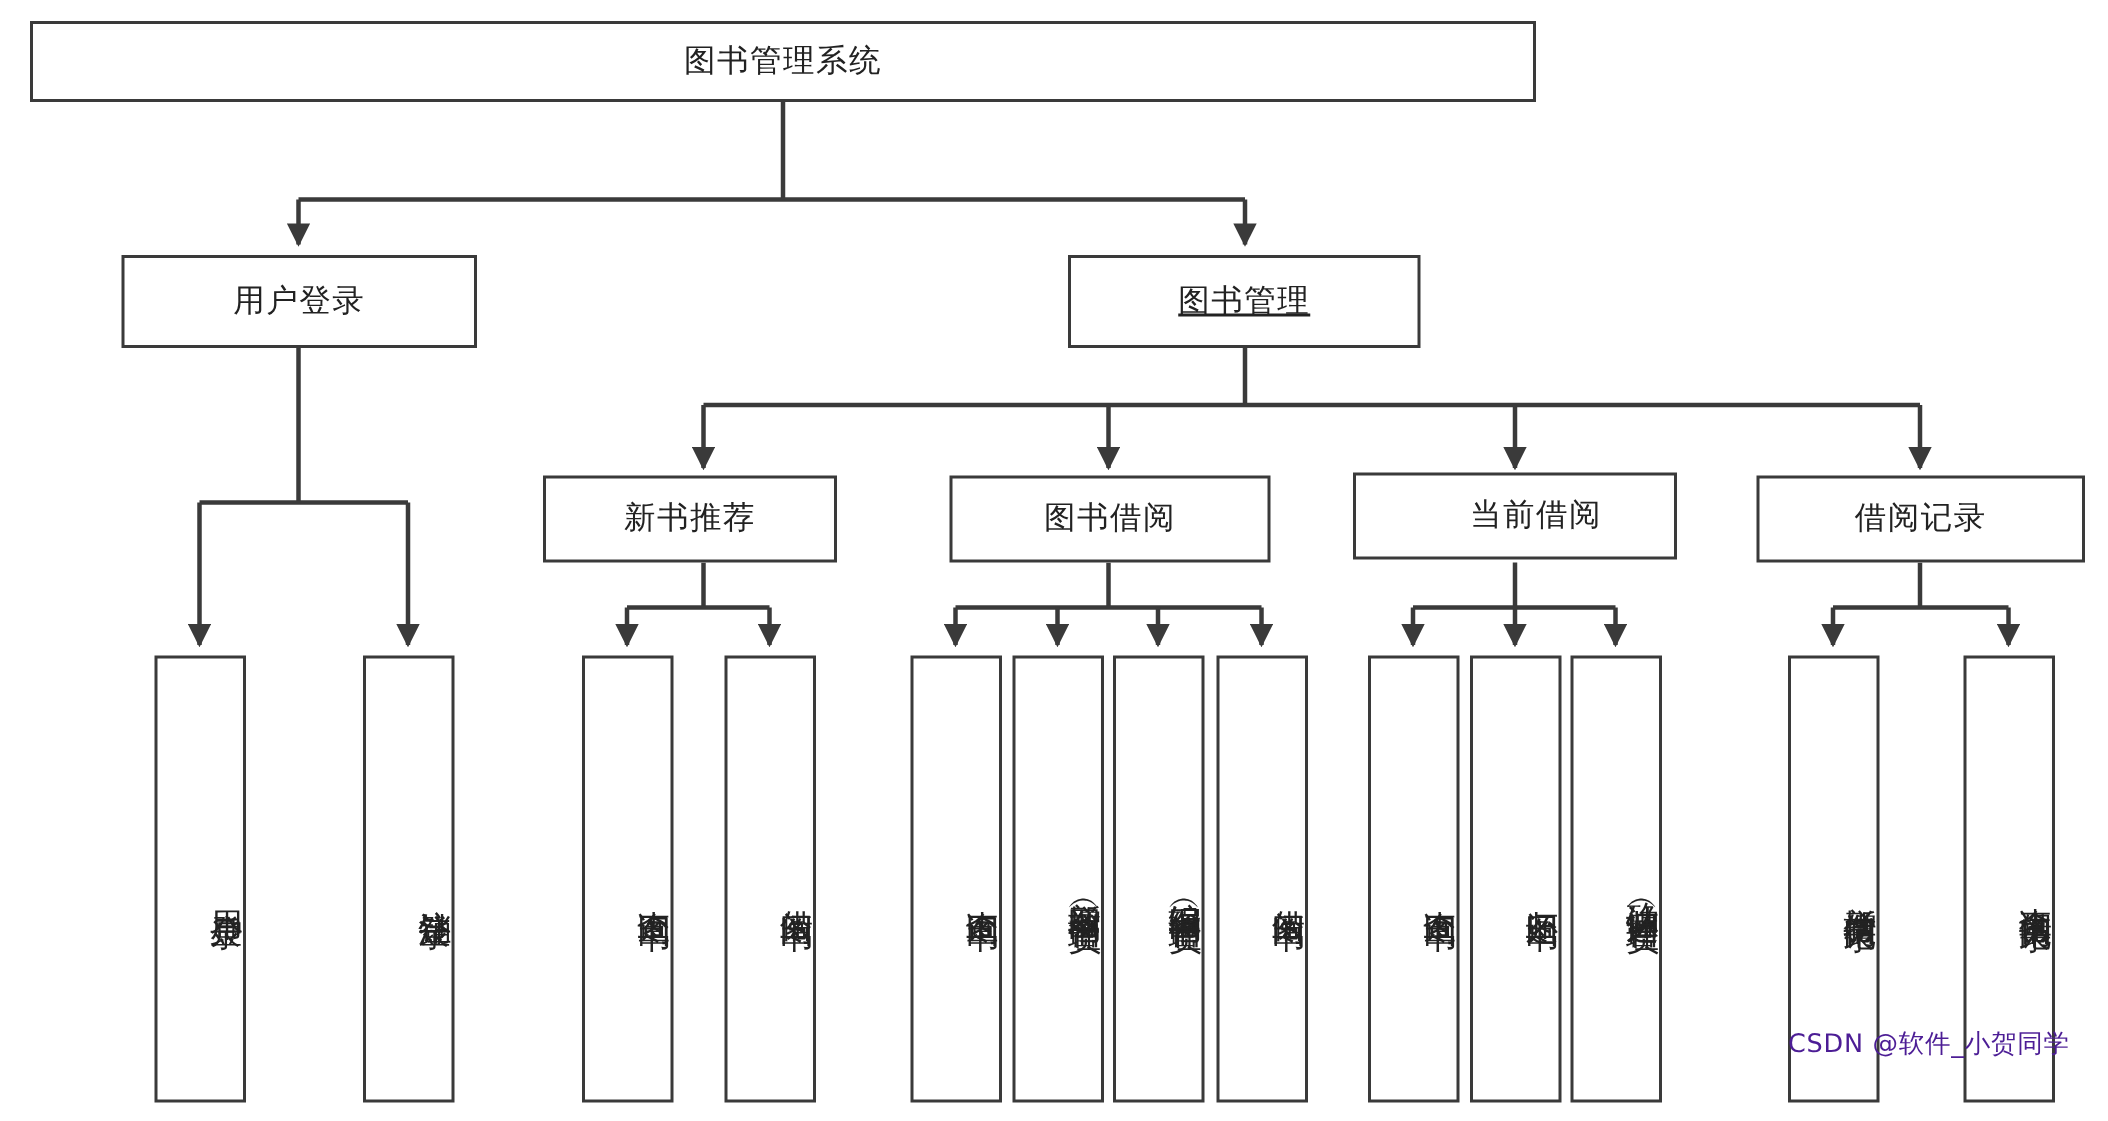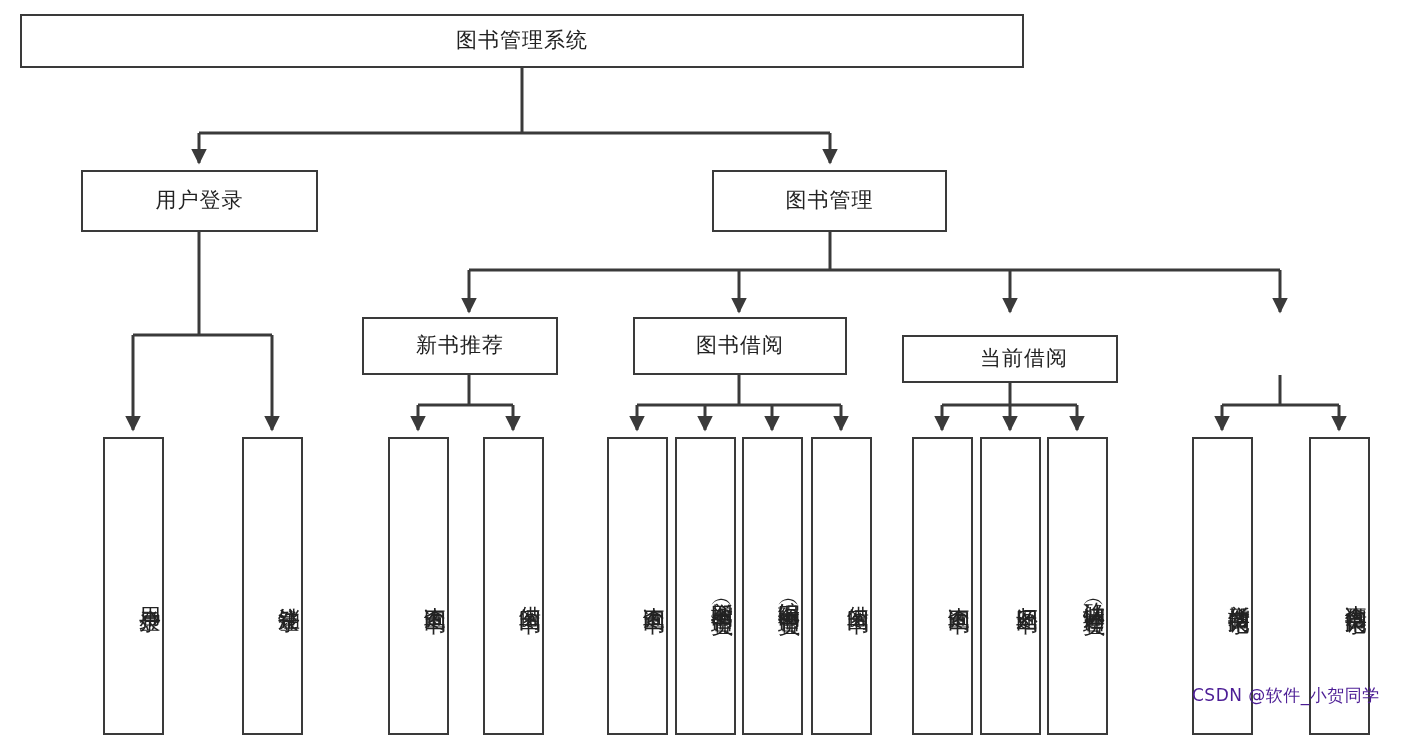--- a/index.html
+++ b/index.html
@@ -121,32 +121,35 @@
     </g>
   </svg>
 
   <div class="node horiz" style="left:20px; top:14px; width:1004px; height:54px;">
     <span>图书管理系统</span>
   </div>
 
   <div class="node horiz" style="left:81px; top:170px; width:237px; height:62px;">
     <span>用户登录</span>
   </div>
-  <div class="node horiz" style="left:712px; top:170px; width:235px; height:62px;">
+  <div class="node horiz" style="left:712px; top:170px; width:235px; height:62px;text-decoration:underline;">
     <span>图书管理</span>
   </div>
 
   <div class="node horiz" style="left:362px; top:317px; width:196px; height:58px;">
     <span>新书推荐</span>
   </div>
   <div class="node horiz" style="left:633px; top:317px; width:214px; height:58px;">
     <span>图书借阅</span>
   </div>
-  <div class="node horiz" style="left:902px; top:335px; width:216px; height:48px;padding-left:28px;">
+  <div class="node horiz" style="left:902px; top:315px; width:216px; height:58px;padding-left:28px;">
     <span>当前借阅</span>
+  </div>
+  <div class="node horiz" style="left:1171px; top:317px; width:219px; height:58px;">
+    <span>借阅记录</span>
   </div>
 
   <div class="node vert" style="left:103px; top:437px; width:61px; height:298px;">
     <span class="vtext">用户登录</span>
   </div>
   <div class="node vert" style="left:242px; top:437px; width:61px; height:298px;">
     <span class="vtext">注销登录</span>
   </div>
 
   <div class="node vert" style="left:388px; top:437px; width:61px; height:298px;">

